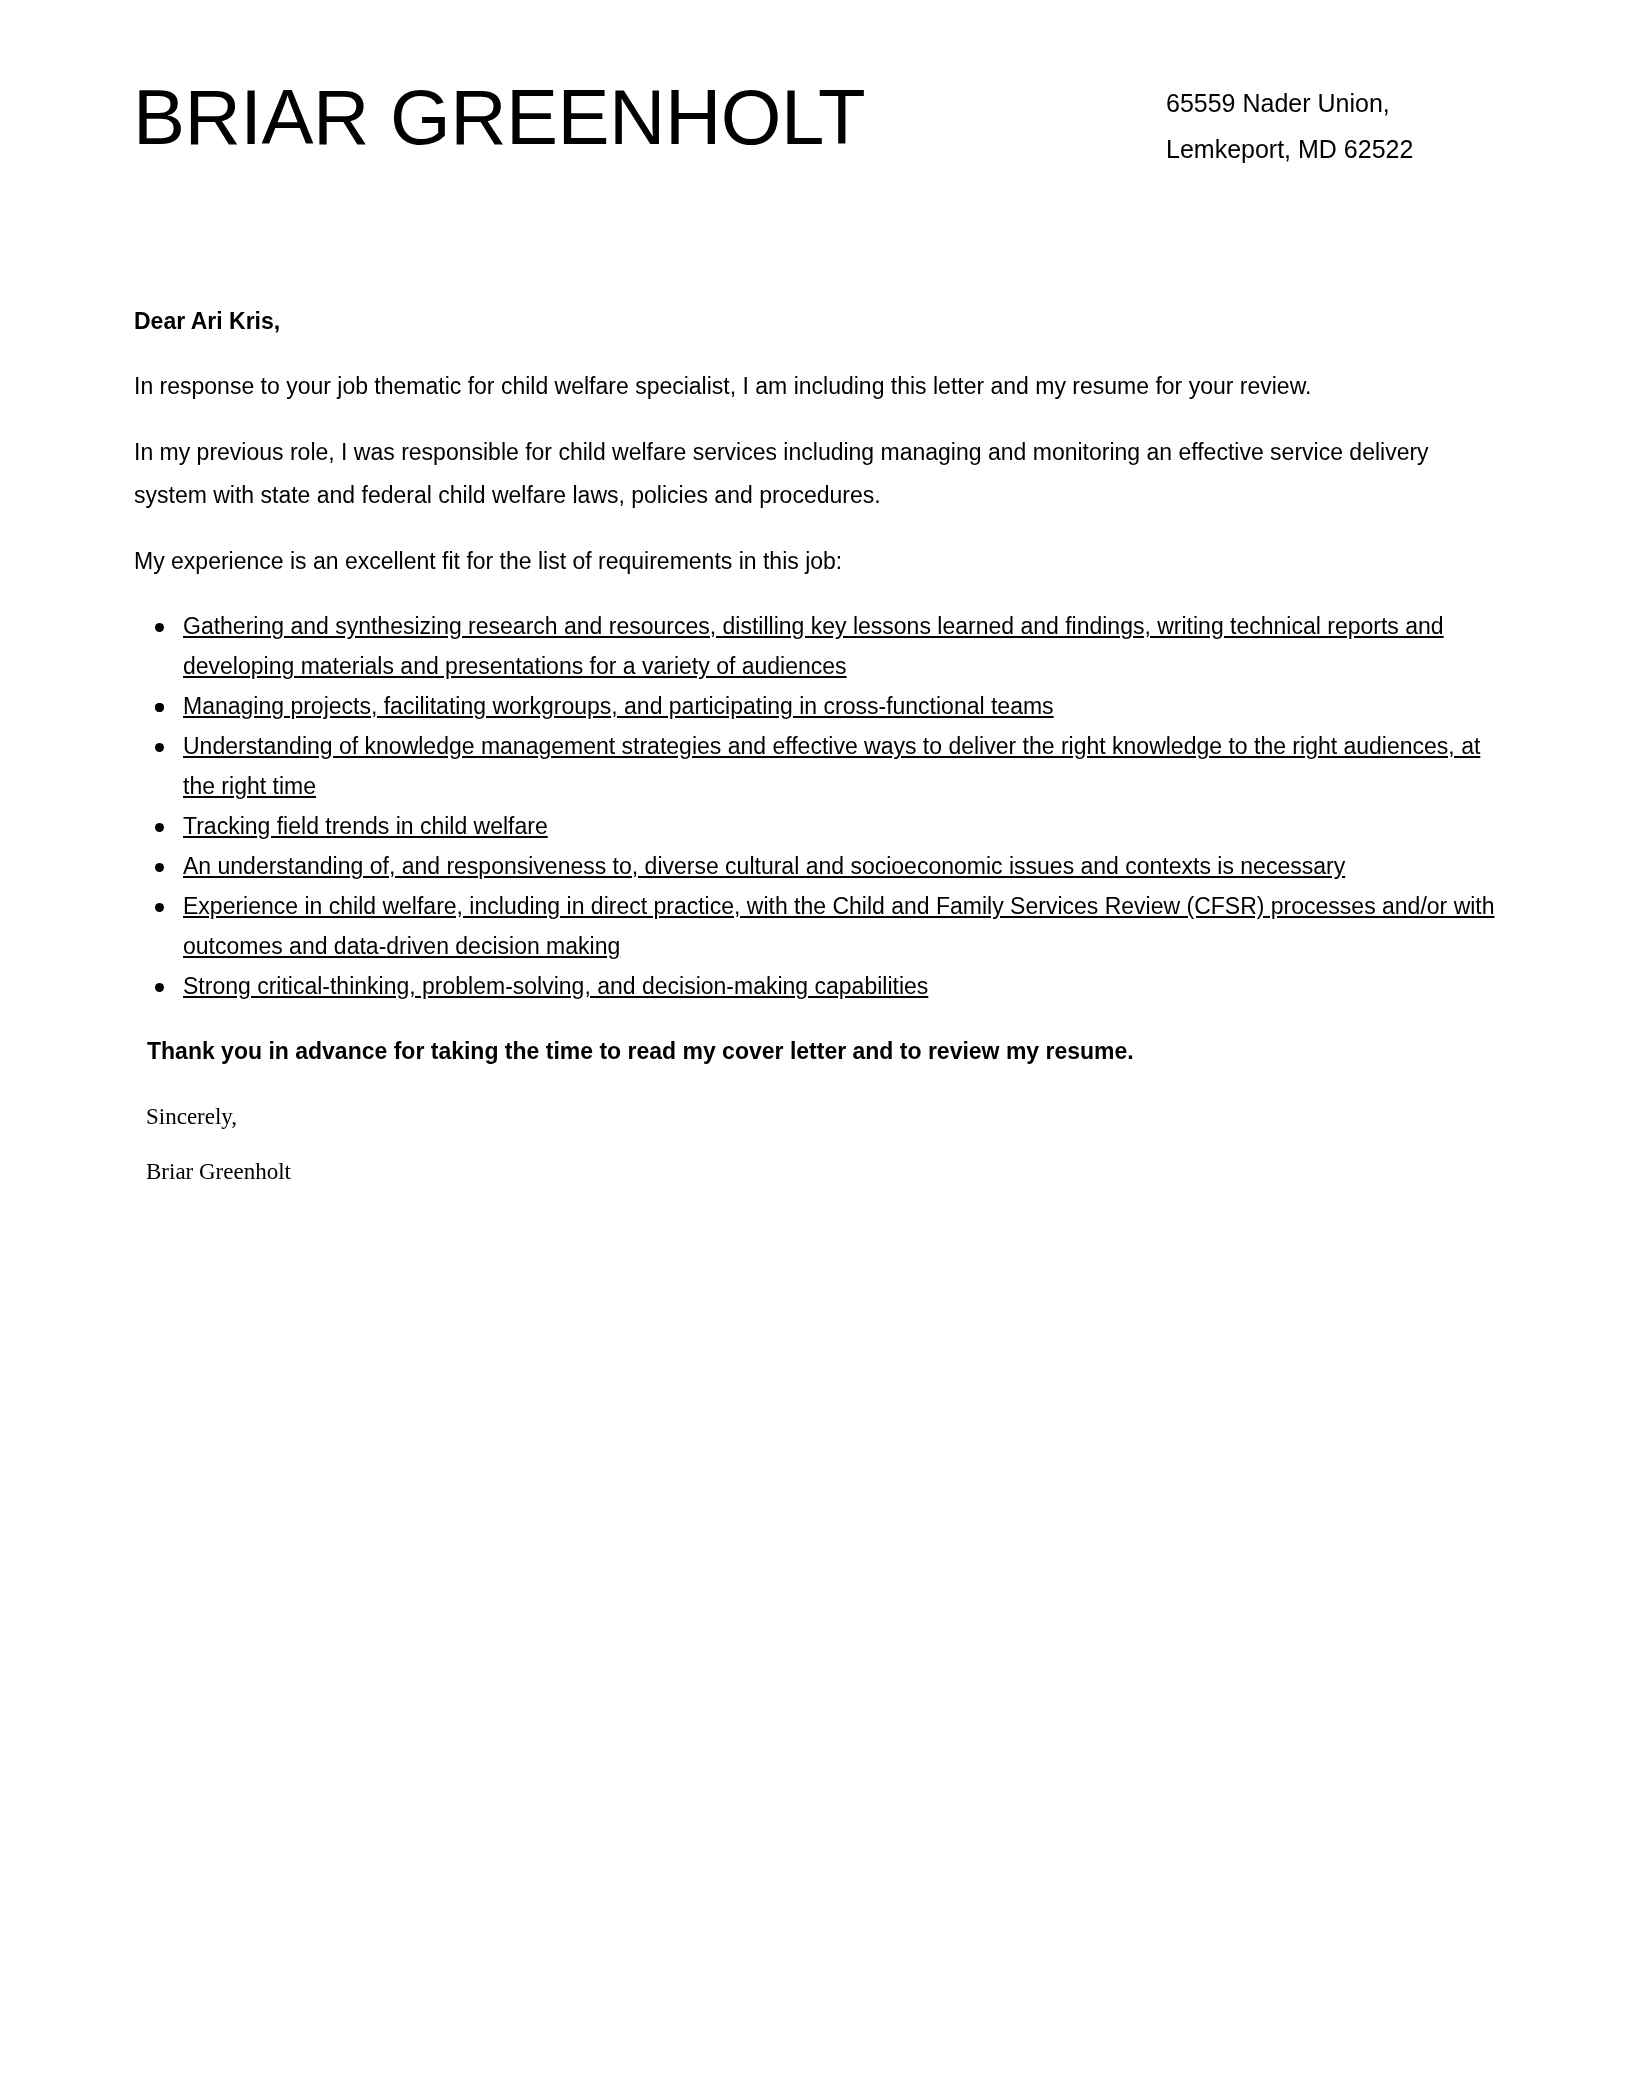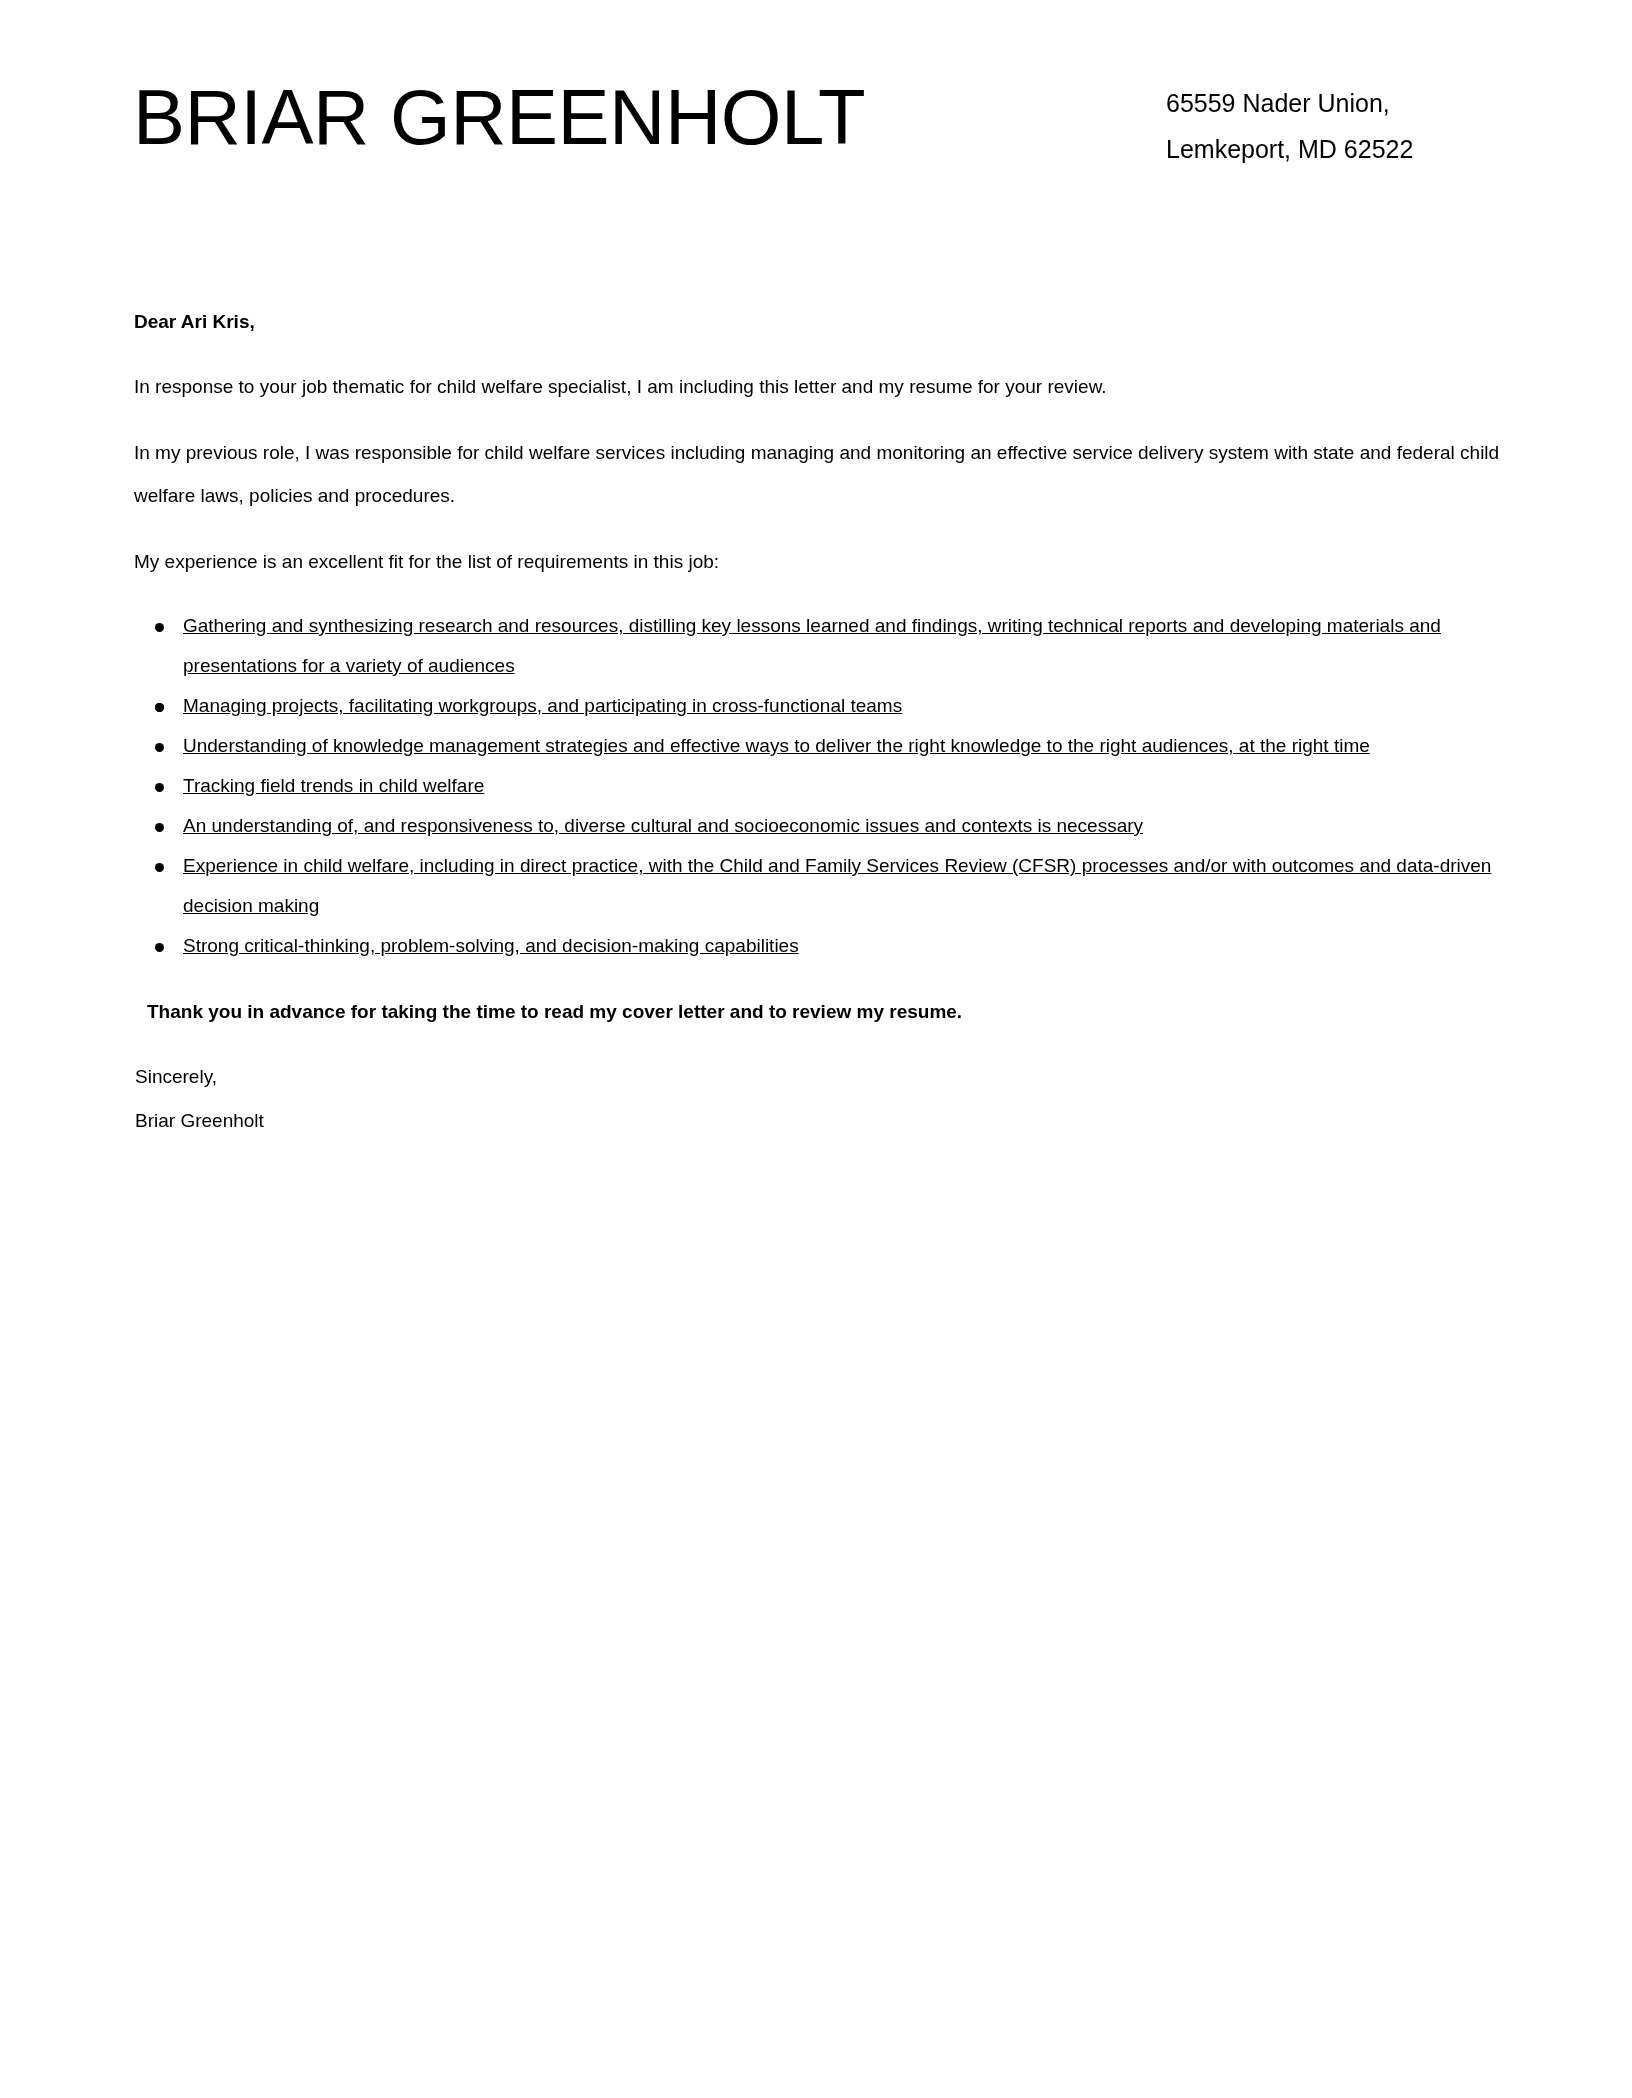--- a/index.html
+++ b/index.html
@@ -13,32 +13,32 @@
     font-size: 78px; line-height: 90px; font-weight: 400;
     letter-spacing: -0.5px; margin: 0;
   }
   .address {
     position: absolute; left: 1166px; top: 80px;
     font-size: 25px; line-height: 46px;
   }
   .address div { white-space: nowrap; }
   .letter {
     position: absolute; left: 134px; top: 300px; width: 1366px;
-    font-size: 19px;
+    font-size: 23px;
   }
   .salutation { font-weight: 700; line-height: 43px; margin: 0 0 22px 0; }
   .para { line-height: 43px; margin: 0 0 23px 0; }
   .reqlist { list-style: none; margin: 0 0 24px 0; padding: 0; line-height: 40px; text-decoration: underline; }
   .reqlist li { position: relative; padding-left: 49px; }
   .reqlist li .bullet {
     position: absolute; left: 21px; top: 17px; width: 9px; height: 9px;
     border-radius: 50%; background: #000;
   }
   .closing { font-weight: 700; line-height: 43px; margin: 0 0 22px 13px; }
-  .signoff { line-height: 43px; margin: 1px; }
+  .signoff { line-height: 43px; margin: 12px; font-family: Liberation Serif, serif; }
 </style>
 </head>
 <body>
 
 <h1 class="name">BRIAR GREENHOLT</h1>
 
 <div class="address">
   <div>65559 Nader Union,</div>
   <div>Lemkeport, MD 62522</div>
 </div>

